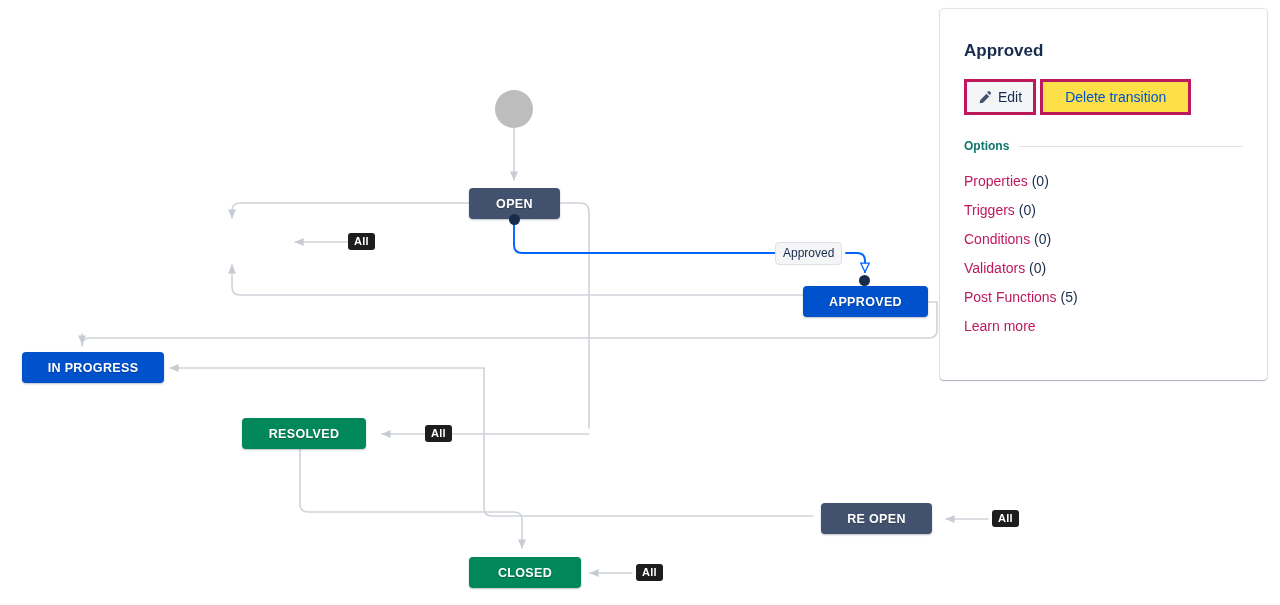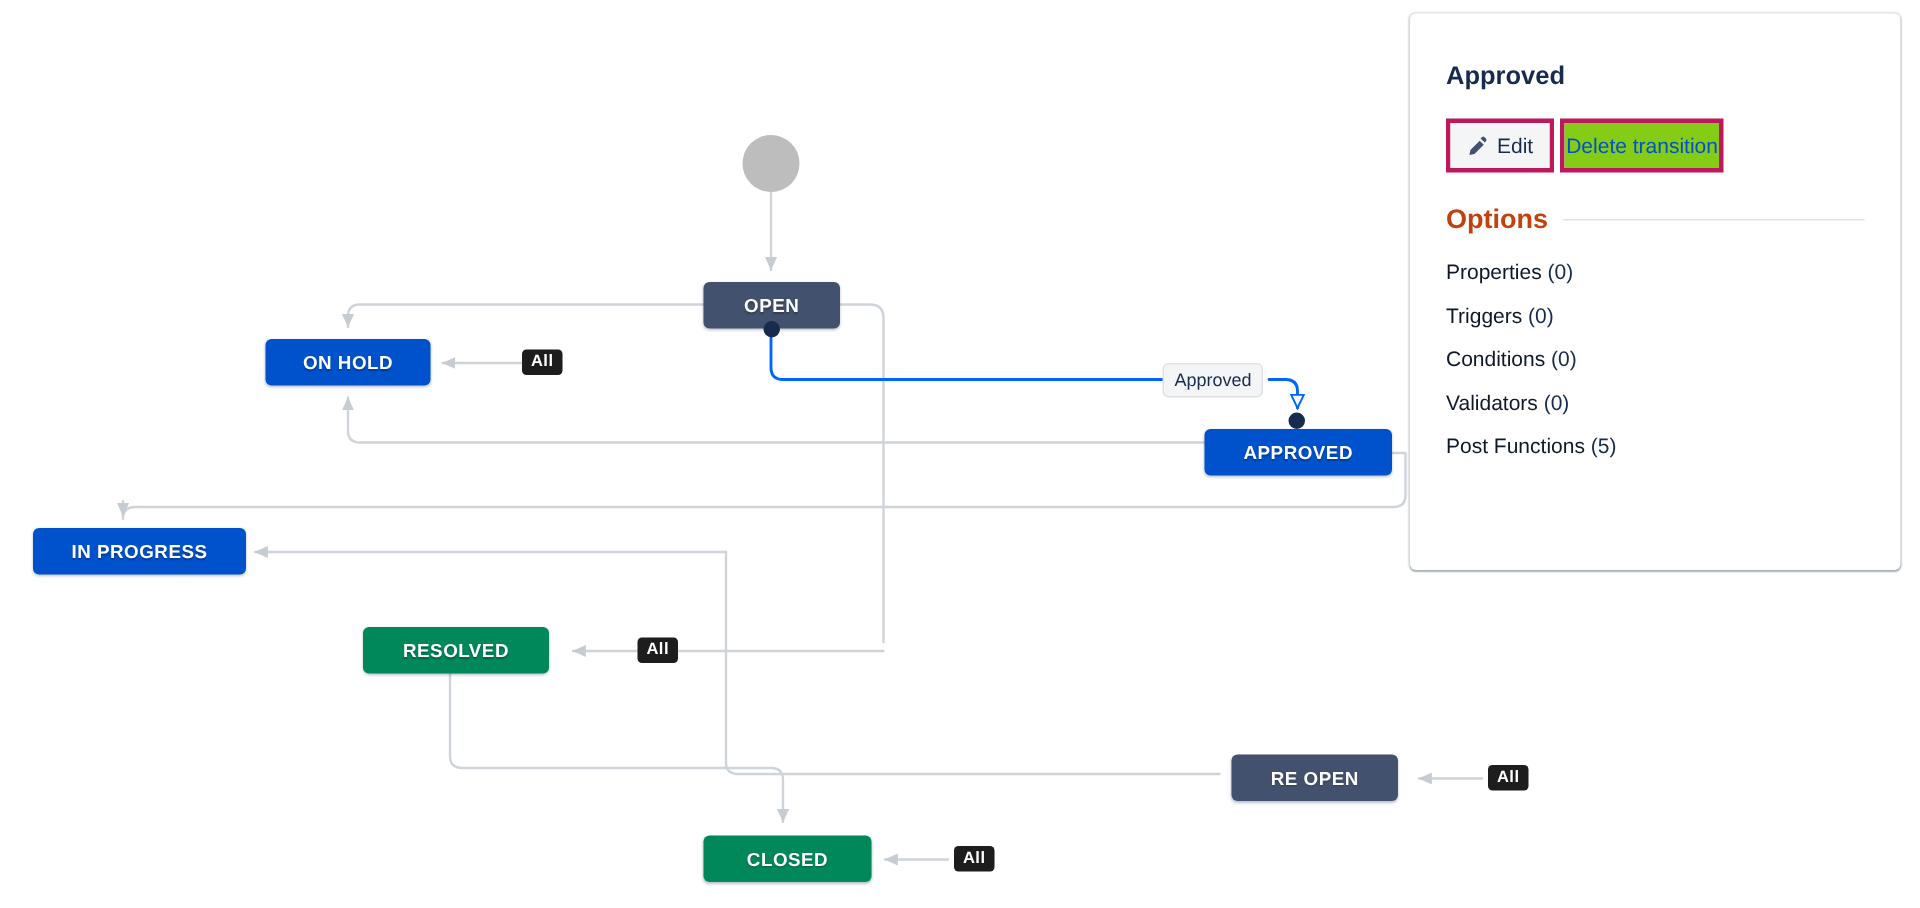--- a/index.html
+++ b/index.html
@@ -137,62 +137,62 @@
     font-size: 14px;
     border: none;
     padding: 6px 11px 6px 10px;
     cursor: pointer;
     font-family: "Liberation Sans", sans-serif;
     line-height: 18px;
   }
   .btn-delete {
     display: inline-flex;
     align-items: center;
-    background: #84cc16;
+    background: #fde047;
     color: #0052cc;
     font-size: 14px;
     border: none;
-    padding: 6px 1px;
+    padding: 6px 22px;
     cursor: pointer;
     font-family: "Liberation Sans", sans-serif;
     line-height: 18px;
   }
   .hl-gap { width: 4px; }
 
   .options-head {
     display: flex;
     align-items: center;
     gap: 10px;
     margin-top: 22px;
   }
   .options-head-text {
-    font-size: 18px;
+    font-size: 12px;
     font-weight: bold;
-    color: #c2410c;
+    color: #0f766e;
     white-space: nowrap;
     line-height: 18px;
   }
   .options-rule {
     flex: 1;
     height: 1px;
     background: #dfe1e6;
   }
   .options-list {
     margin: 12px 0 0 0;
     padding: 0;
     list-style: none;
   }
   .options-list li {
     font-size: 14px;
     line-height: 29px;
     color: #172b4d;
     white-space: nowrap;
   }
   .opt-link {
-    color: #0f172a;
+    color: #be185d;
     text-decoration: none;
     cursor: pointer;
   }
   .opt-count { color: #172b4d; }
 </style>
 </head>
 <body>
 
 <div id="app">
 
@@ -240,23 +240,20 @@
       </g>
     </svg>
 
     <div class="start-circle" style="left:495px; top:90px;"></div>
 
     <div class="node navy" style="left:469px; top:188px; width:91px; height:31px;">
       <span>OPEN</span>
     </div>
     <div class="conn-dot" style="left:509px; top:214px;"></div>
 
-    <div class="node blue" style="left:177px; top:226px; width:110px; height:31px;">
-      <span>ON HOLD</span>
-    </div>
 
     <div class="node blue" style="left:803px; top:286px; width:125px; height:31px;">
       <span>APPROVED</span>
     </div>
     <div class="conn-dot" style="left:859px; top:275px;"></div>
 
     <div class="node blue" style="left:22px; top:352px; width:142px; height:31px;">
       <span>IN PROGRESS</span>
     </div>
 
@@ -322,16 +319,19 @@
         <span class="opt-count">(0)</span>
       </li>
       <li>
         <a class="opt-link">Validators</a>
         <span class="opt-count">(0)</span>
       </li>
       <li>
         <a class="opt-link">Post Functions</a>
         <span class="opt-count">(5)</span>
       </li>
+      <li>
+        <a class="opt-link">Learn more</a>
+      </li>
     </ul>
   </div>
 
 </div>
 
 </body></html>

